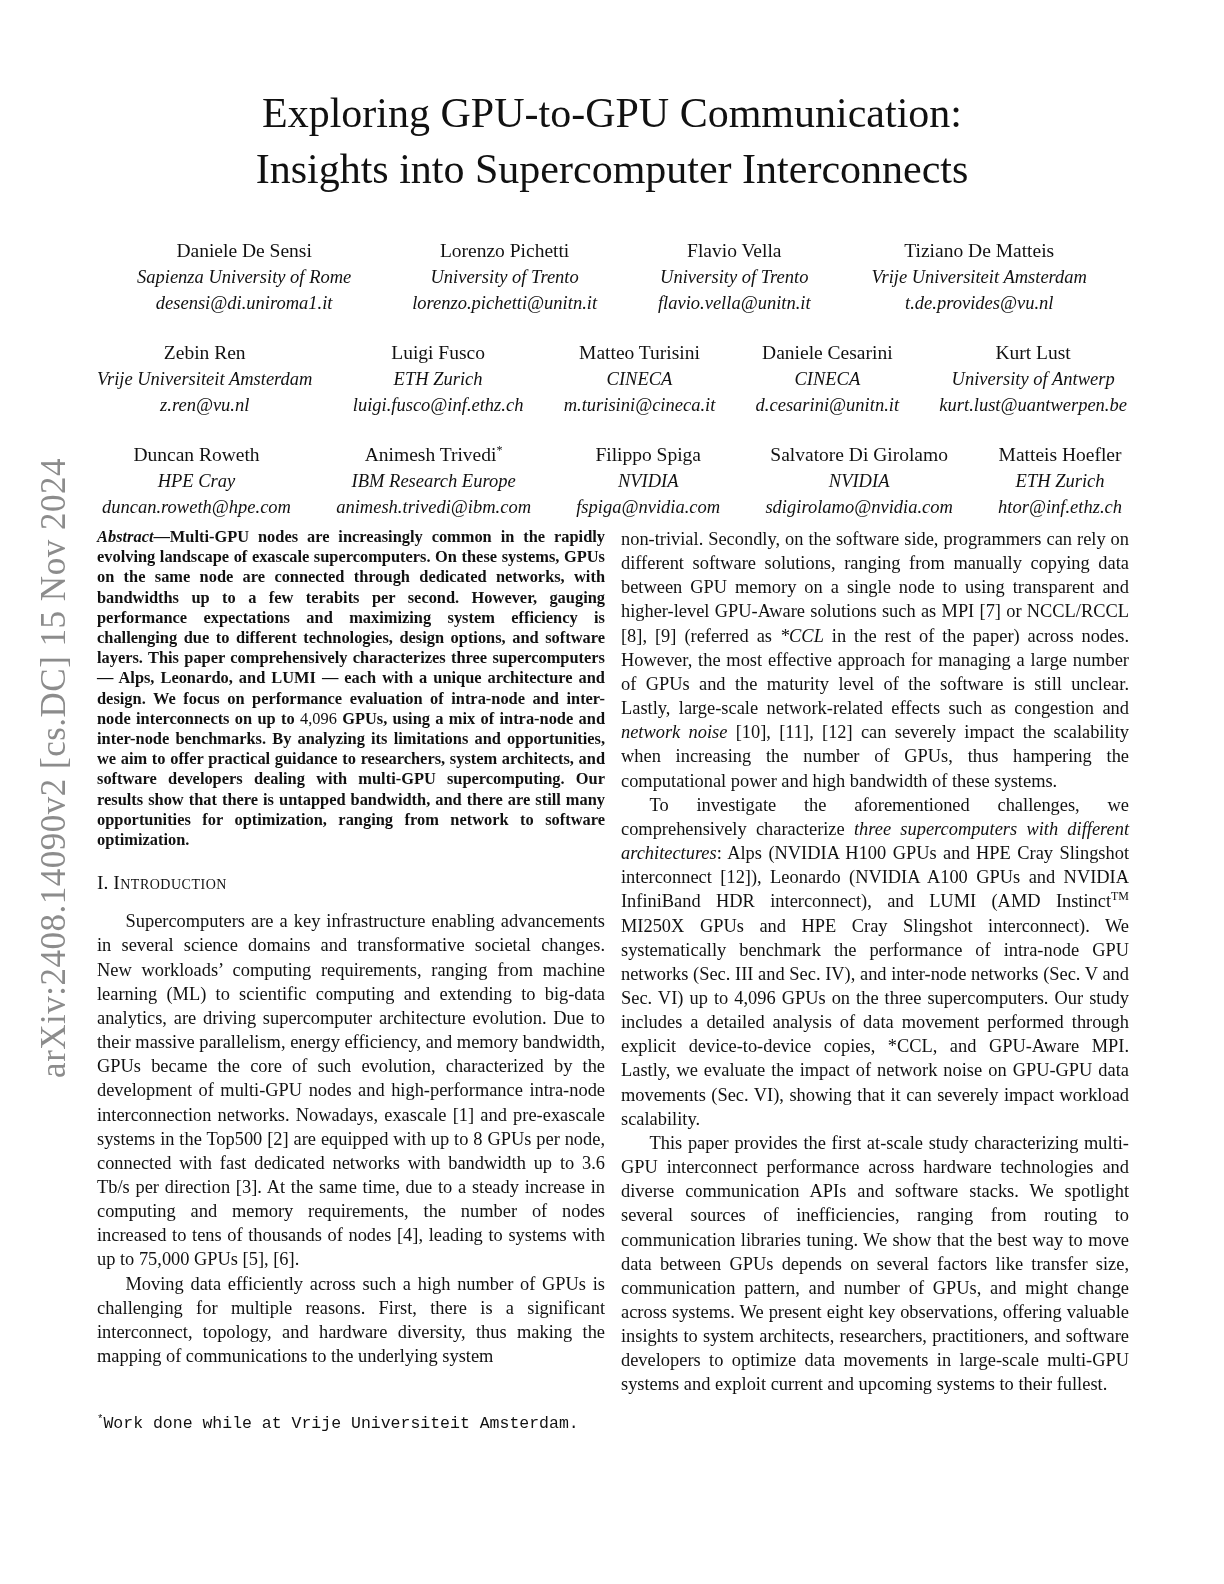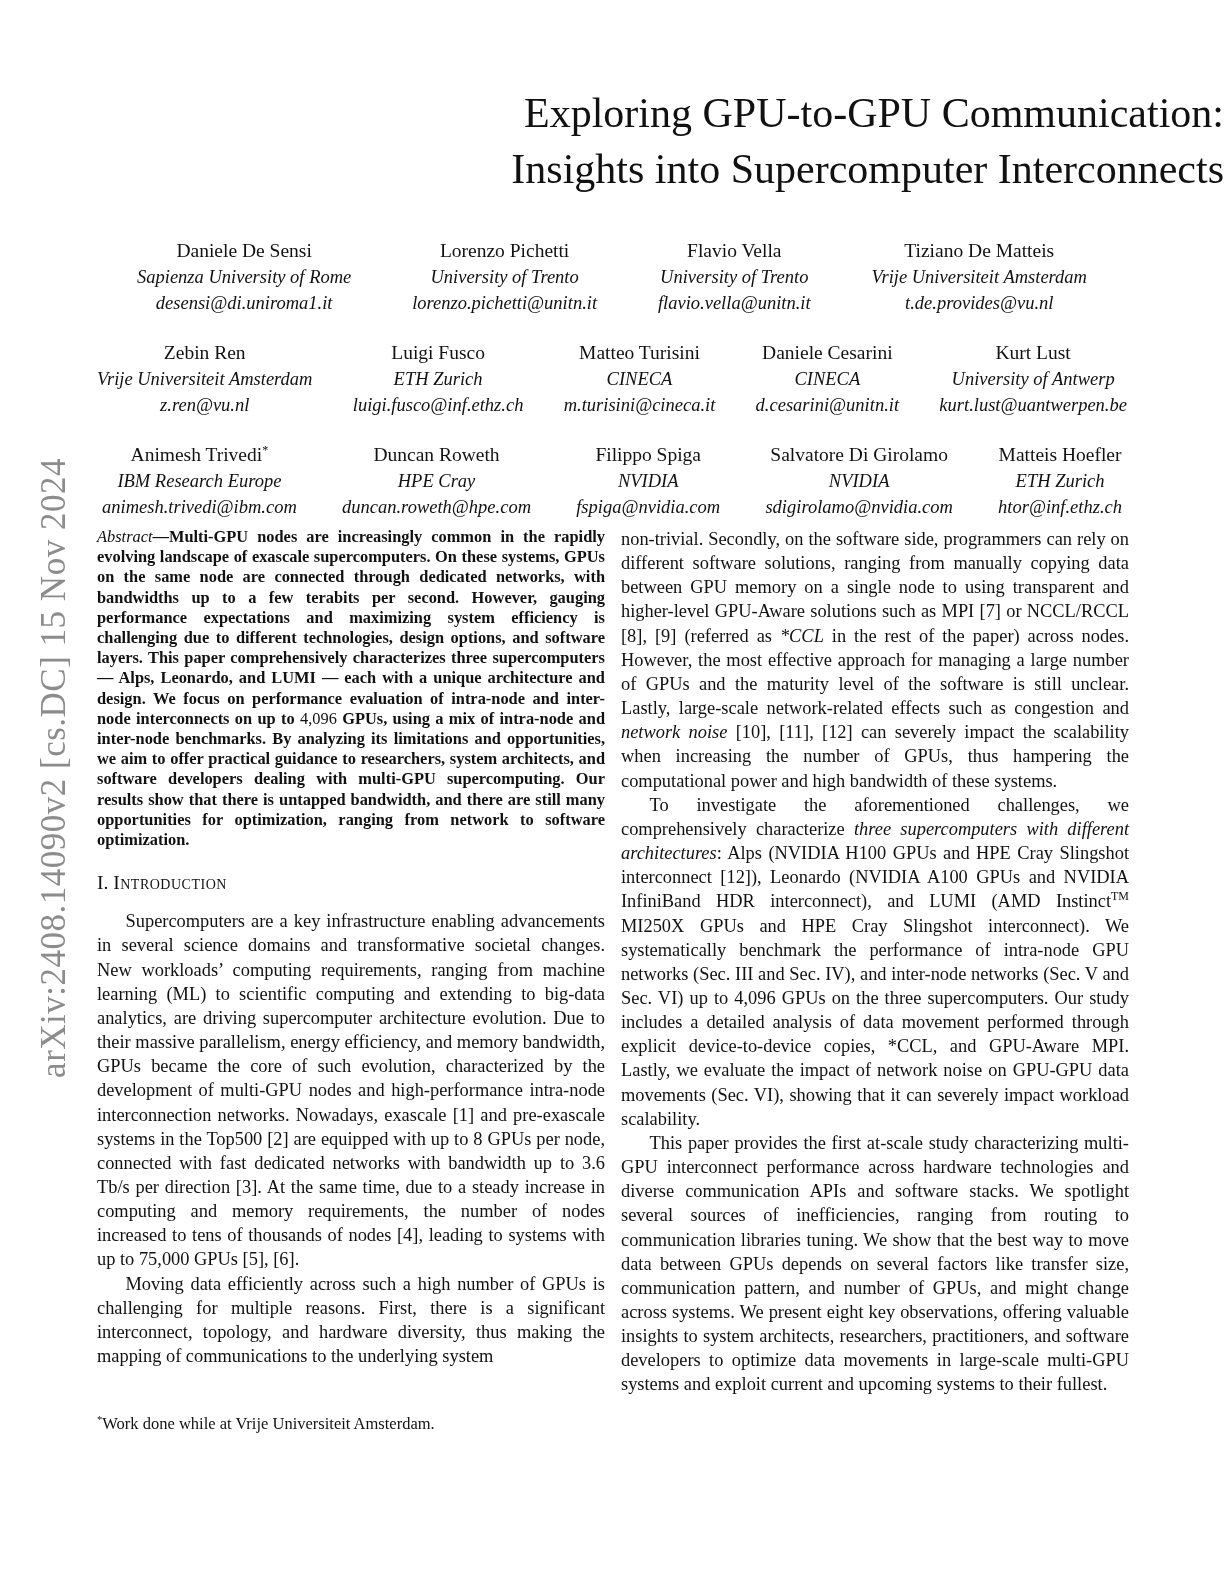--- a/index.html
+++ b/index.html
@@ -20,21 +20,21 @@
     transform-origin:center center;
     white-space:nowrap;
     font-size:35px;
     color:#8c8c8c;
     letter-spacing:0.5px;
   }
   
   .title {
     position:absolute;
     top:86px; left:0; right:0;
-    text-align:right;
+    text-align:center;
     font-size:42px;
     font-weight:normal;
     line-height:1.33;
     margin:0;
   }
   
   .authors {
     position:absolute;
     top:238px; left:0; right:0;
   }
@@ -76,27 +76,28 @@
   .section-heading .sc { font-variant:small-caps; letter-spacing:0.5px; }
   .body {
     font-size:18.4px;
     line-height:24.15px;
     text-align:justify;
     hyphens:auto;
   }
   .indent { text-indent:1.55em; }
   .st-i { font-style:italic; }
   .st-b { font-weight:bold; }
-  .st-bi { font-weight:normal; font-style:italic; }
+  .st-bi { font-weight:bold; font-style:italic; }
   sup { font-size:65%; line-height:0; }
   .footnote {
     position:absolute;
     top:1414px; left:97px;
     width:508px;
     font-size:16.5px;
+    font-family:Liberation Mono, monospace;
   }
   .footer {
     position:absolute;
     top:1486px; left:97px;
     width:508px;
     font-size:16.6px;
     line-height:21.5px;
   }
 </style>
 </head>
@@ -159,28 +160,28 @@
       </div>
       <div class="author">
         <div class="a-name"><span>Kurt Lust</span><sup></sup></div>
         <div class="a-aff">University of Antwerp</div>
         <div class="a-email">kurt.lust@uantwerpen.be</div>
       </div>
     </div>
 
     <div class="author-row r2">
       <div class="author">
+        <div class="a-name"><span>Duncan Roweth</span><sup></sup></div>
+        <div class="a-aff">HPE Cray</div>
+        <div class="a-email">duncan.roweth@hpe.com</div>
+      </div>
+      <div class="author">
         <div class="a-name"><span>Animesh Trivedi</span><sup>*</sup></div>
         <div class="a-aff">IBM Research Europe</div>
         <div class="a-email">animesh.trivedi@ibm.com</div>
-      </div>
-      <div class="author">
-        <div class="a-name"><span>Duncan Roweth</span><sup></sup></div>
-        <div class="a-aff">HPE Cray</div>
-        <div class="a-email">duncan.roweth@hpe.com</div>
       </div>
       <div class="author">
         <div class="a-name"><span>Filippo Spiga</span><sup></sup></div>
         <div class="a-aff">NVIDIA</div>
         <div class="a-email">fspiga@nvidia.com</div>
       </div>
       <div class="author">
         <div class="a-name"><span>Salvatore Di Girolamo</span><sup></sup></div>
         <div class="a-aff">NVIDIA</div>
         <div class="a-email">sdigirolamo@nvidia.com</div>

